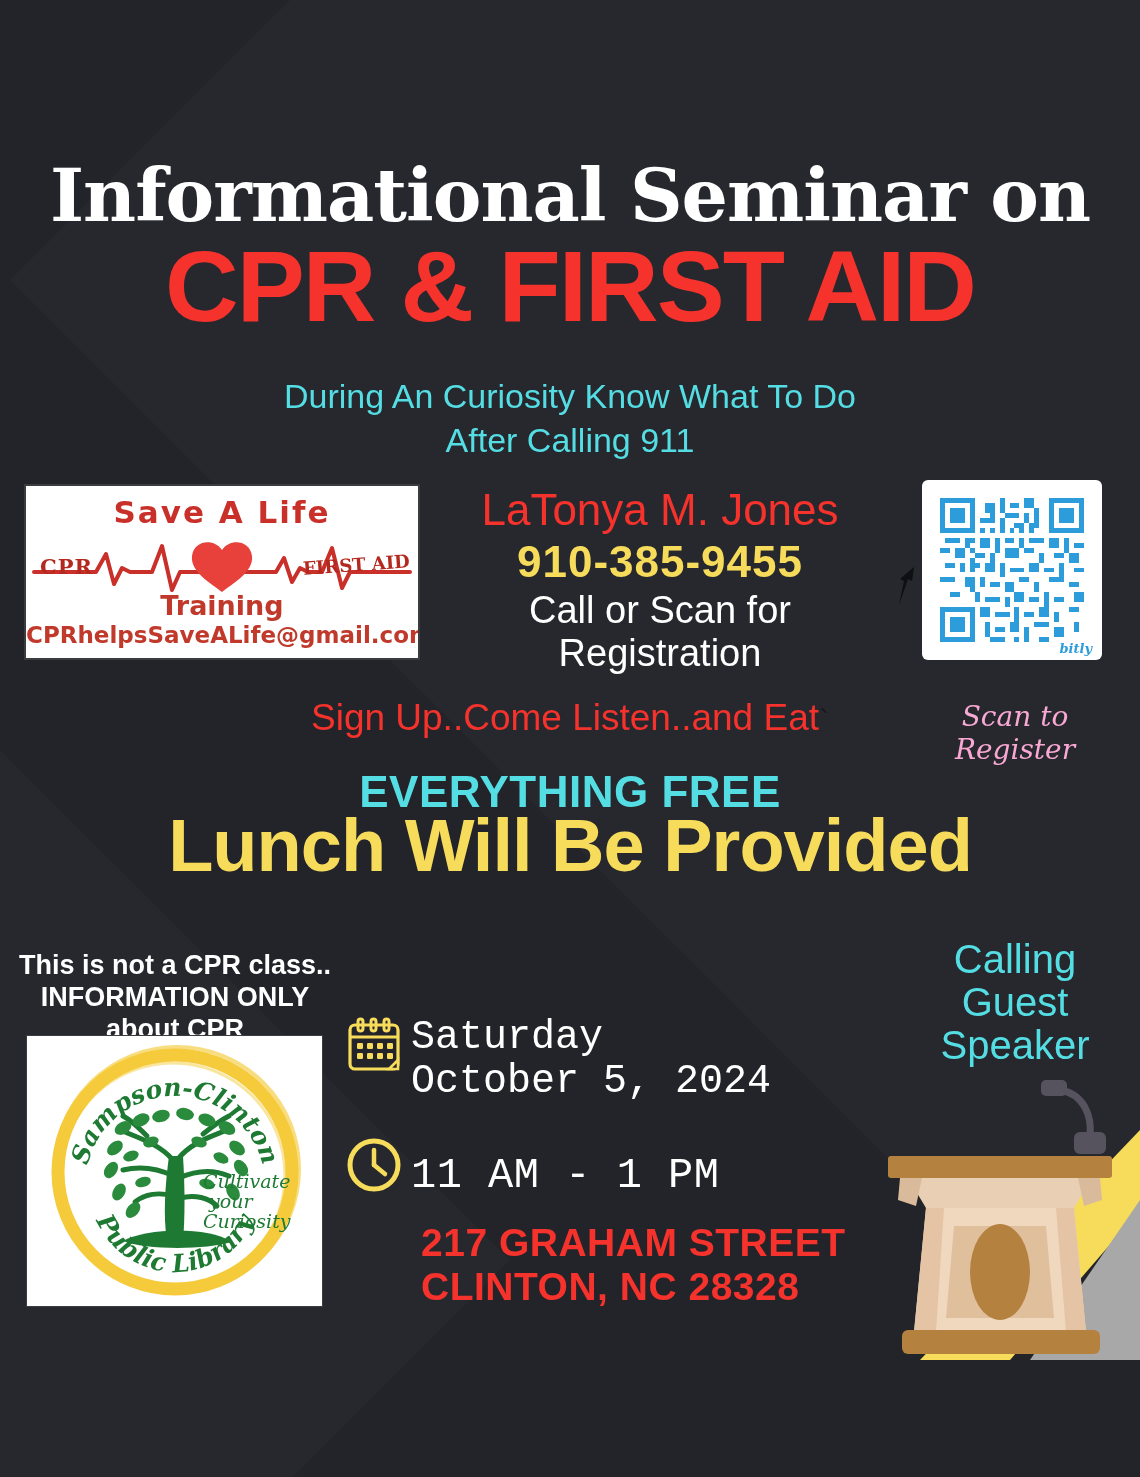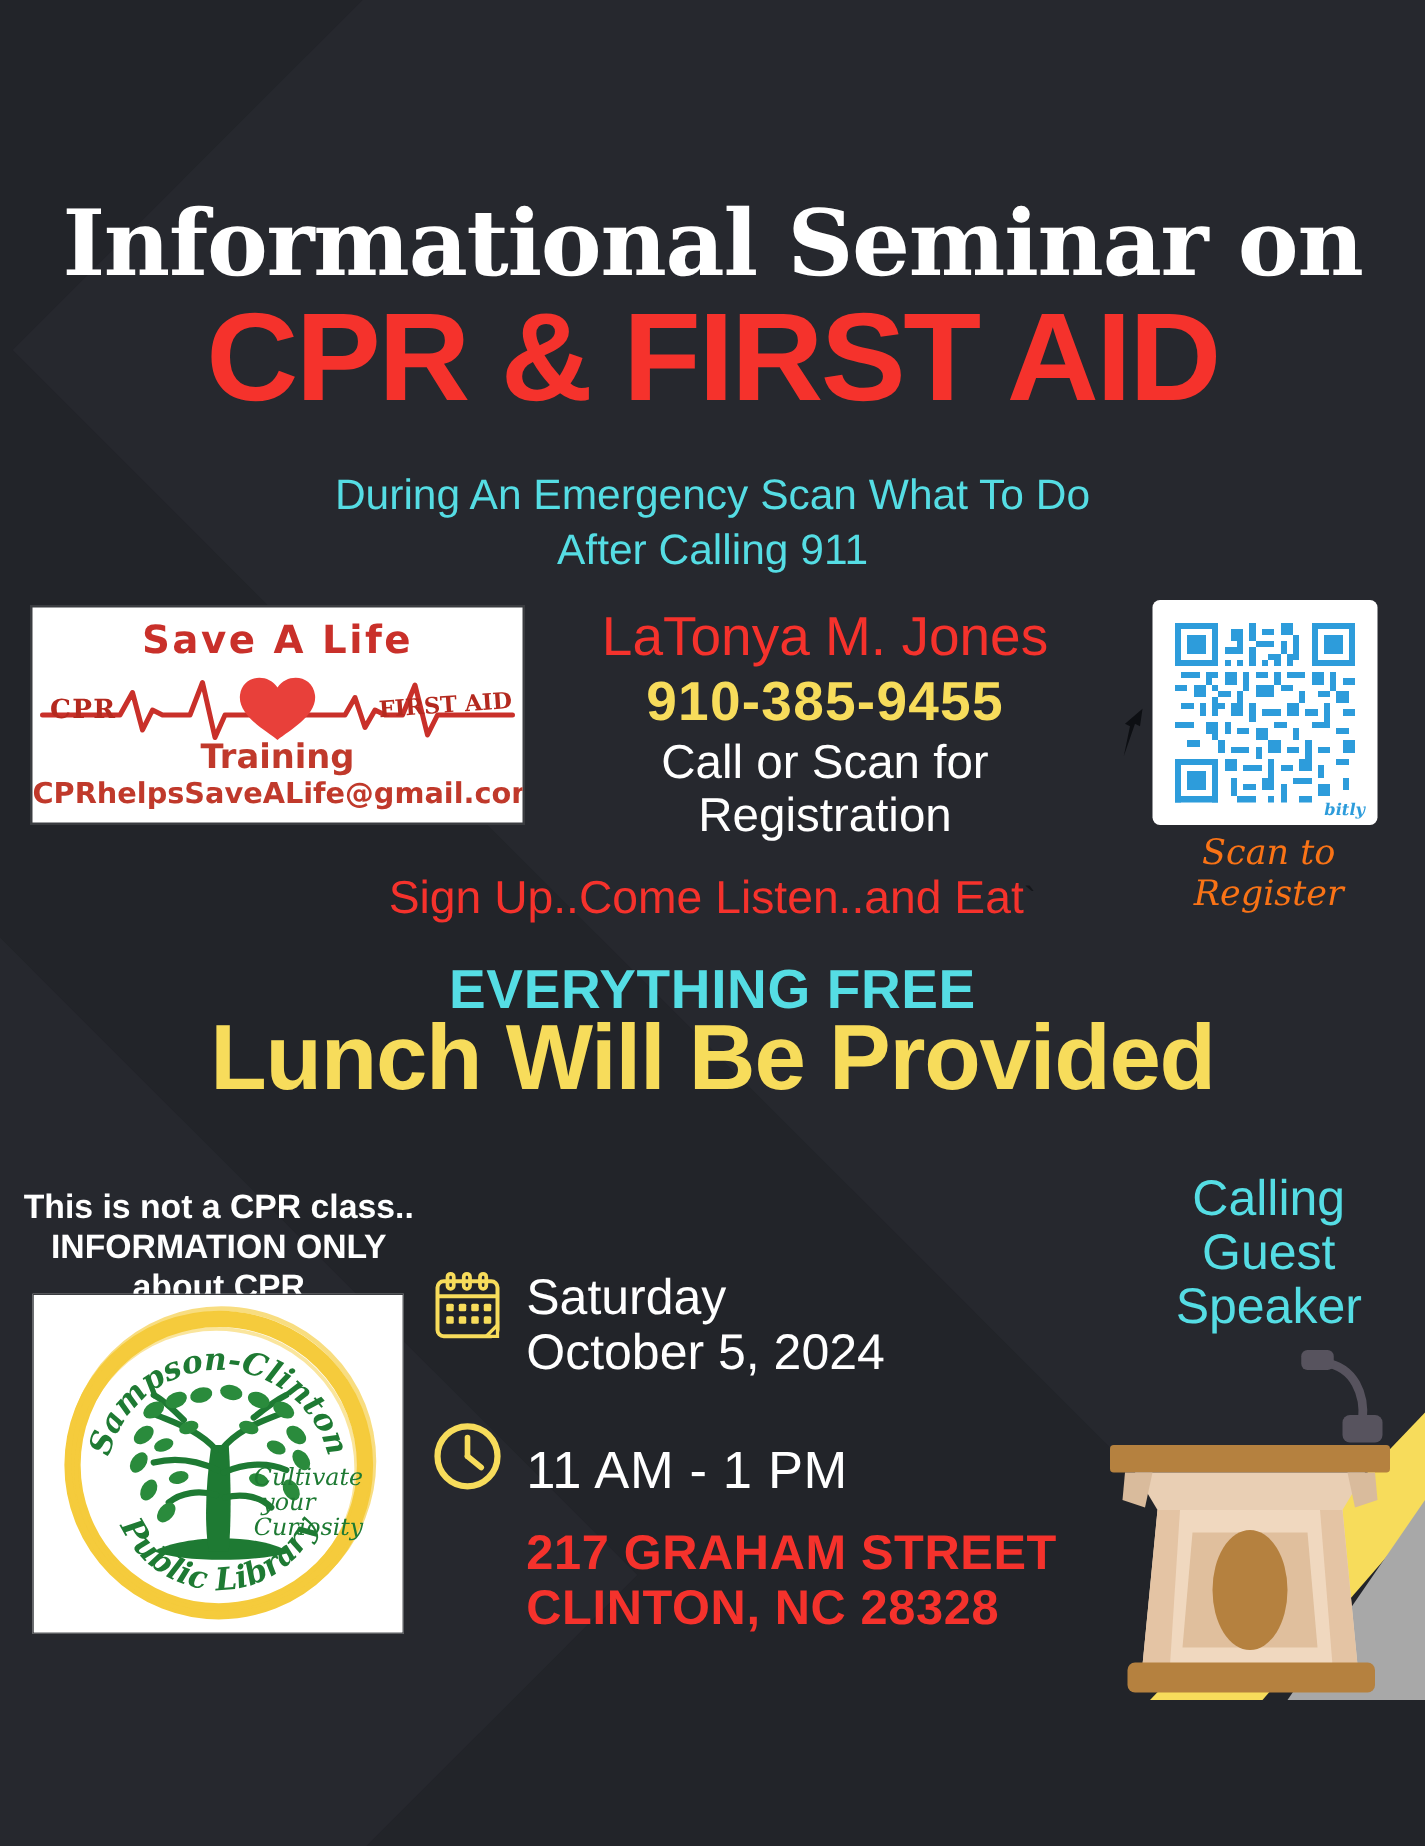--- a/index.html
+++ b/index.html
@@ -164,23 +164,23 @@
     font-style: italic;
     font-weight: bold;
   }
   .arrow-mark {
     position: absolute;
     left: 894px; top: 565px;
     width: 24px; height: 42px;
   }
   .scan-label {
     position: absolute;
-    left: 900px; top: 665px; width: 230px;
-    text-align: center;
-    color: #f97316;
+    left: 900px; top: 700px; width: 230px;
+    text-align: center;
+    color: #f9a8d4;
     font-family: "DejaVu Serif", serif;
     font-style: italic;
     font-size: 28px;
   }
 
   
   .signup {
     position: absolute;
     top: 697px; left: 0; width: 1140px;
     text-align: center;
@@ -234,21 +234,22 @@
 
   
   .details {
     position: absolute;
     left: 345px; top: 1016px;
     width: 540px;
   }
   .detail-row {
     display: flex;
     align-items: flex-start;
-    gap: 18px;
+    gap: 8px;
+    font-family: Liberation Mono, monospace;
   }
   .detail-icon {
     flex: 0 0 auto;
     width: 58px; height: 58px;
   }
   .detail-text {
     color: #ffffff;
     font-size: 40px;
     line-height: 1.1;
   }
@@ -287,21 +288,21 @@
 
   <div class="bg-band bg-band-a"></div>
   <div class="bg-band bg-band-b"></div>
 
   <div class="headline-wrap">
     <div class="headline-1">Informational Seminar on</div>
     <div class="headline-2">CPR &amp; FIRST AID</div>
   </div>
 
   <div class="subtitle">
-    <div>During An Emergency Scan What To Do</div>
+    <div>During An Curiosity Know What To Do</div>
     <div>After Calling 911</div>
   </div>
 
   <div class="salcard">
     <div class="sal-title">Save A Life</div>
     <svg class="sal-ekg" width="392" height="64" viewBox="0 0 392 64">
       <path d="M8 40 L70 40 L80 22 L88 52 L96 36 L104 40 L126 40 L136 14 L146 58 L154 40 L250 40 L258 26 L266 50 L274 36 L282 40 L296 40 L306 16 L316 56 L324 40 L384 40" fill="none" stroke="#c9302a" stroke-width="4" stroke-linejoin="round" stroke-linecap="round"></path>
       <path d="M196 18 C188 6, 168 8, 166 24 C164 40, 186 52, 196 60 C206 52, 228 40, 226 24 C224 8, 204 6, 196 18 Z" fill="#e8403a"></path>
     </svg>
     <div class="sal-cpr">CPR</div>

